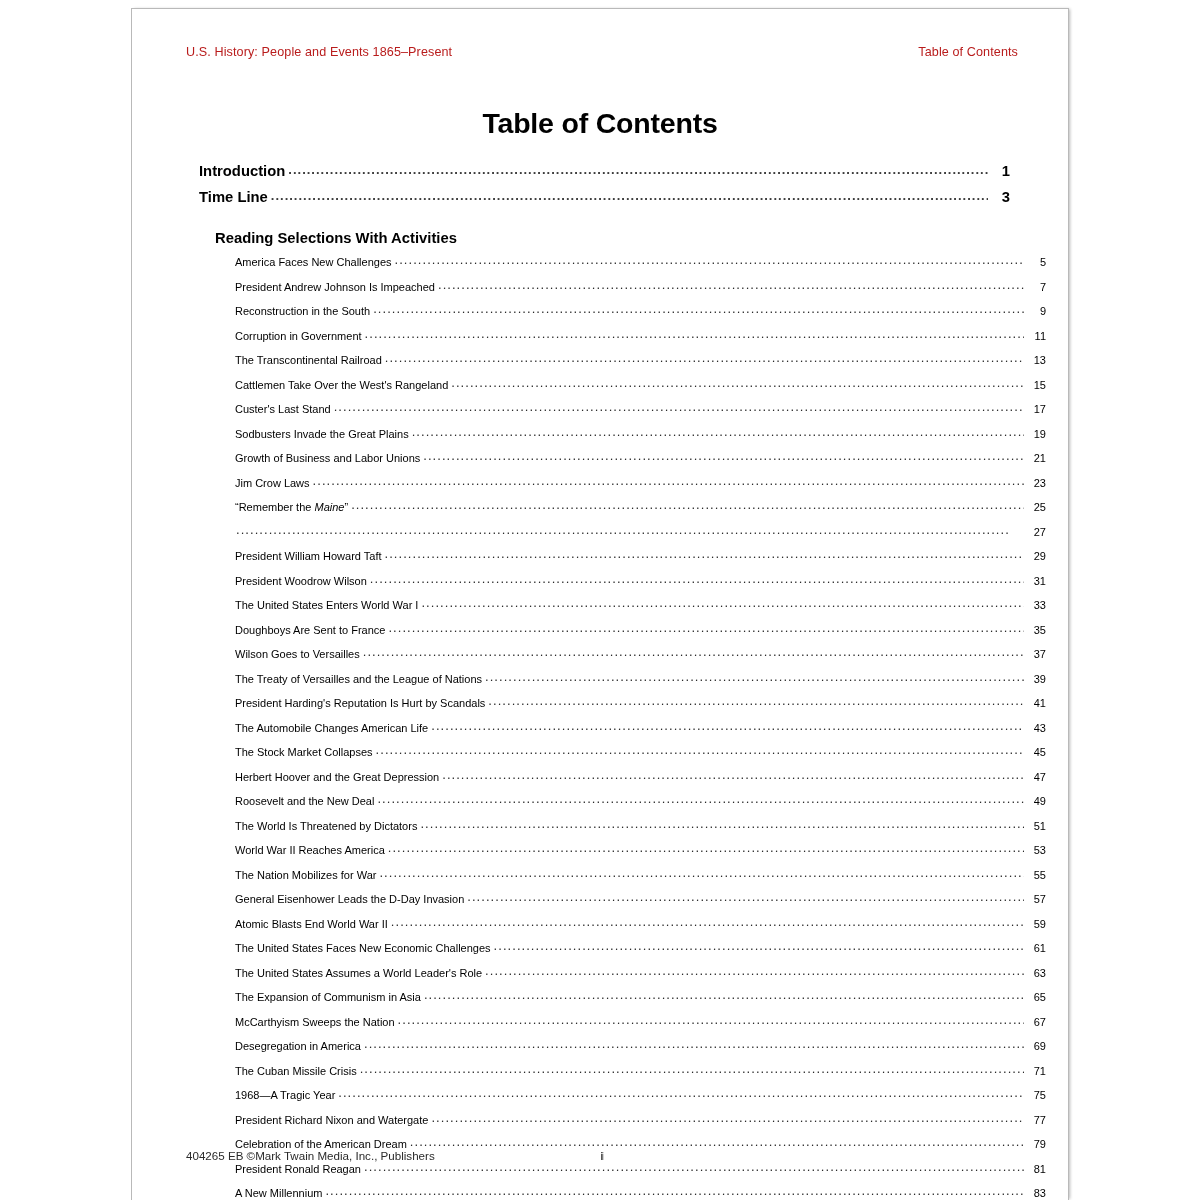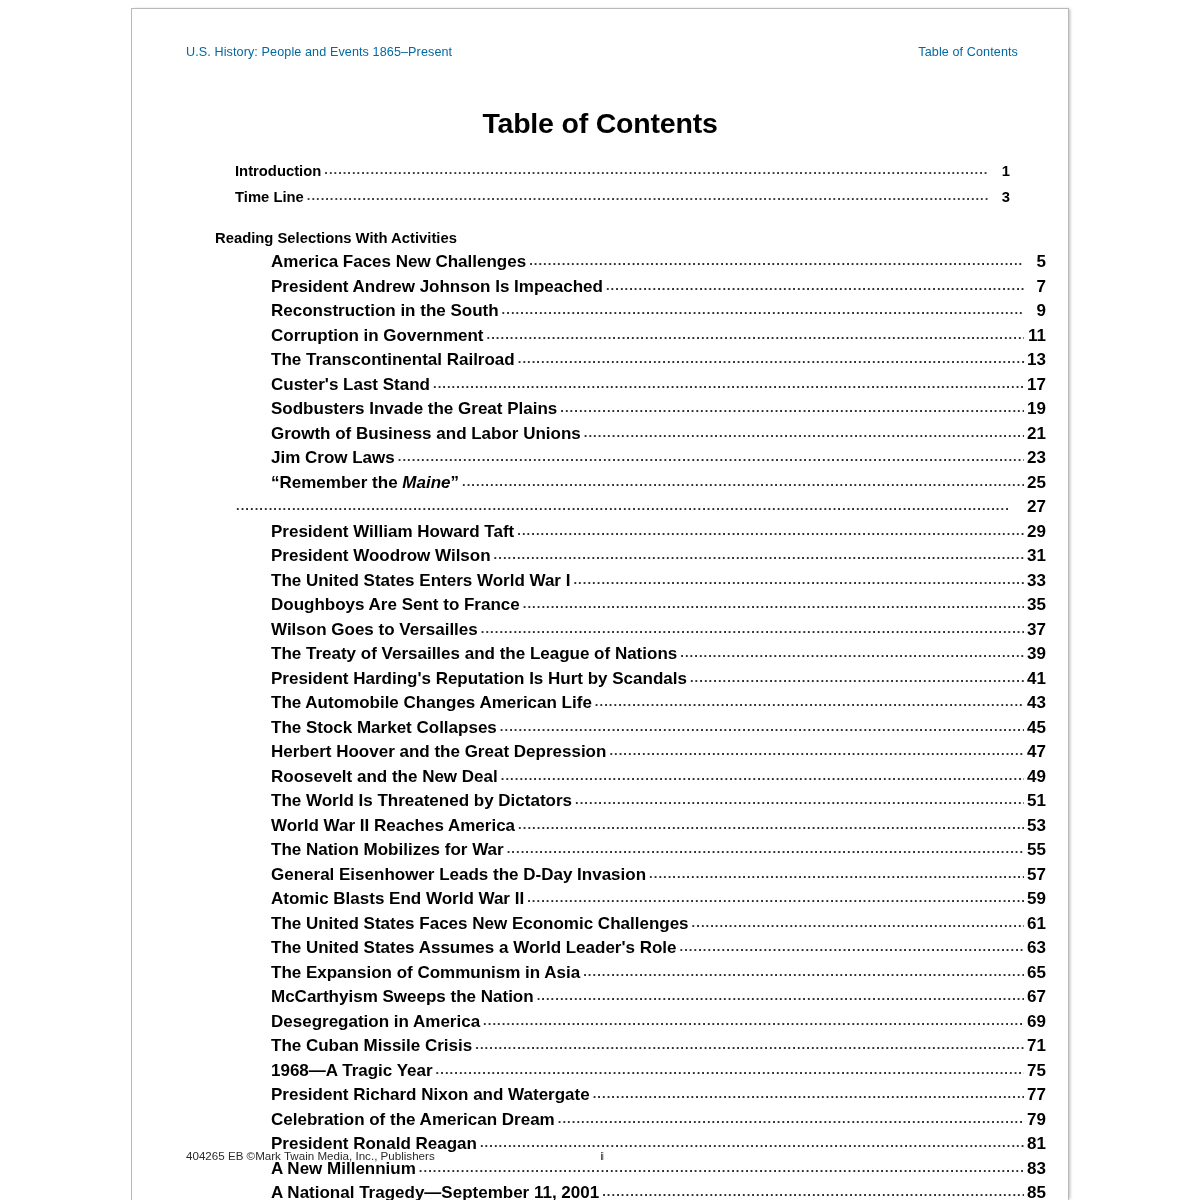--- a/index.html
+++ b/index.html
@@ -40,21 +40,21 @@
   .running-head {
     position: absolute;
     left: 54px;
     right: 50px;
     top: 36px;
     display: flex;
     justify-content: space-between;
     align-items: baseline;
     font-size: 12.6px;
     letter-spacing: 0.1px;
-    color: #0369a1;
+    color: #b91c1c;
   }
   .running-head .rh-left { white-space: nowrap; }
   .running-head .rh-right { white-space: nowrap; }
 
   
   .doc-title {
     position: absolute;
     left: 0;
     right: 0;
     top: 98px;
@@ -69,26 +69,25 @@
     position: absolute;
     left: 67px;
     right: 58px;
     top: 150px;
   }
 
   .toc-row {
     display: flex;
     align-items: baseline;
     width: 100%;
-    font-size: 17px;
+    font-size: 11px;
     line-height: 23.5px;
     white-space: nowrap;
-    font-weight: bold;
-  }
-  .toc-row .lbl { flex: 0 0 auto; padding-right: 2px; margin-left: 36px; }
+  }
+  .toc-row .lbl { flex: 0 0 auto; padding-right: 2px; }
   .toc-row .leader {
     flex: 1 1 auto;
     overflow: hidden;
     margin: 0 1px;
     position: relative;
     top: -2px;
     font-size: 13px;
     letter-spacing: 1.05px;
     color: #2b2b2b;
   }
@@ -200,20 +199,25 @@
             <span class="lbl">Corruption in Government</span>
             <span class="leader"></span>
             <span class="pg">11</span>
           </div>
           <div class="toc-row level-sub">
             <span class="lbl">The Transcontinental Railroad</span>
             <span class="leader"></span>
             <span class="pg">13</span>
           </div>
           <div class="toc-row level-sub">
+            <span class="lbl">Cattlemen Take Over the West's Rangeland</span>
+            <span class="leader"></span>
+            <span class="pg">15</span>
+          </div>
+          <div class="toc-row level-sub">
             <span class="lbl">Custer's Last Stand</span>
             <span class="leader"></span>
             <span class="pg">17</span>
           </div>
           <div class="toc-row level-sub">
             <span class="lbl">Sodbusters Invade the Great Plains</span>
             <span class="leader"></span>
             <span class="pg">19</span>
           </div>
           <div class="toc-row level-sub">

